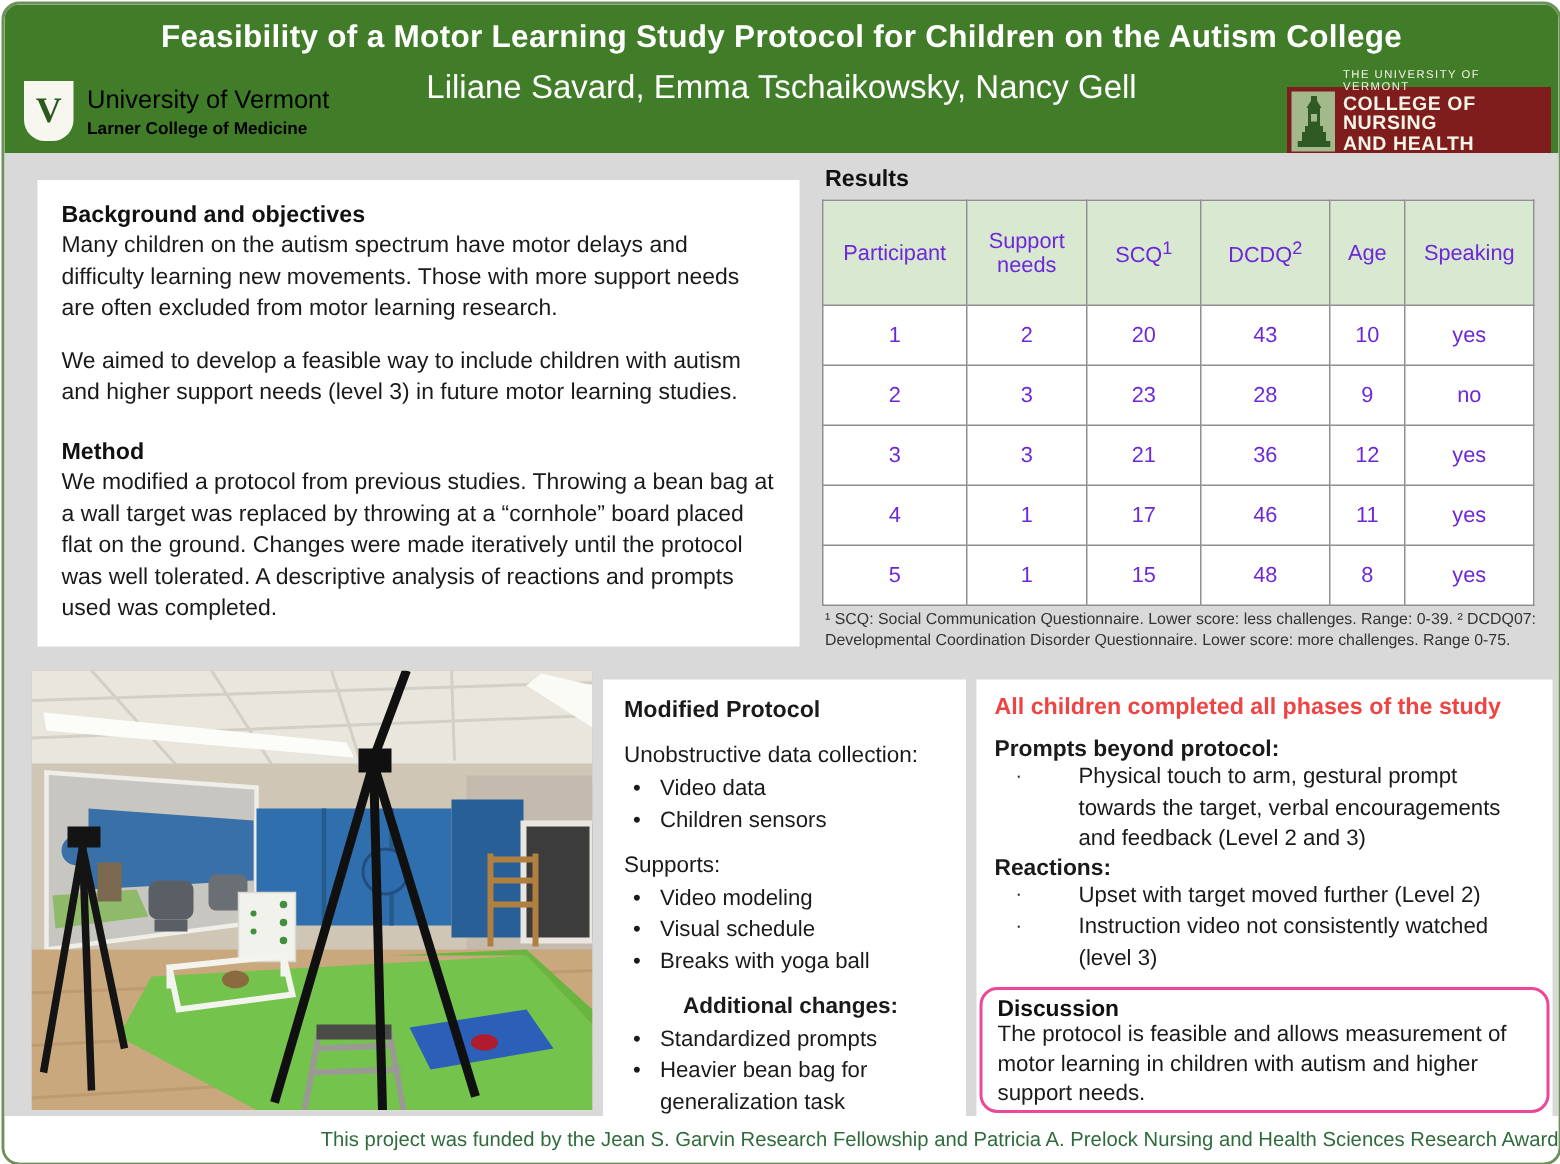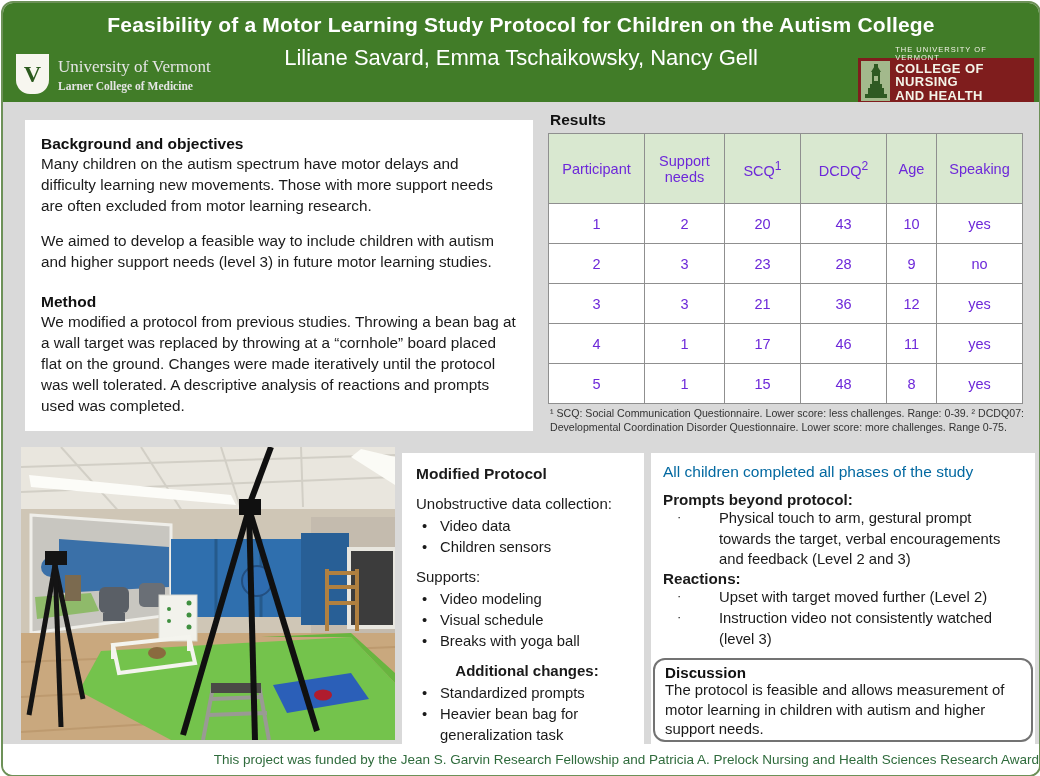--- a/index.html
+++ b/index.html
@@ -7,21 +7,21 @@
   .poster{position:absolute;left:1px;top:1px;width:1036px;height:772px;border:2px solid #6d9158;border-radius:12px;overflow:hidden;background:#ffffff;}
 
   
   .header{position:absolute;left:0;top:0;width:100%;height:99px;background:#417c28;}
   .title{position:absolute;left:0;top:10px;width:100%;text-align:center;color:#ffffff;font-size:21px;font-weight:bold;letter-spacing:.2px;}
   .authors{position:absolute;left:0;top:42px;width:100%;text-align:center;color:#ffffff;font-size:22px;}
 
   .logo-left{position:absolute;left:13px;top:51px;display:flex;align-items:center;gap:9px;}
   .shield{width:33px;height:40px;background:#f7f6ef;border-radius:0 0 14px 14px;display:flex;align-items:center;justify-content:center;}
   .shield span{font-family:"Liberation Serif",serif;font-weight:bold;font-size:24px;color:#2c5a1e;line-height:1;}
-  .uvm-text{display:flex;flex-direction:column;color:#e5e5e5;font-family:Liberation Serif, serif;}
+  .uvm-text{display:flex;flex-direction:column;color:#000000;font-family:Liberation Sans, sans-serif;}
   .uvm-name{font-size:17px;}
   .uvm-sub{font-size:11.5px;font-weight:bold;margin-top:3px;}
 
   .logo-right{position:absolute;right:5px;top:55px;width:176px;height:46px;background:#7f1d1d;display:flex;align-items:center;}
   .tower-box{width:34px;height:40px;margin-left:3px;background:#a3b98c;display:flex;align-items:center;justify-content:center;}
   .logo-right-text{margin-left:5px;color:#f4f4e8;line-height:1.05;}
   .lr1{font-size:7.5px;letter-spacing:1px;}
   .lr2,.lr3{font-size:13px;font-weight:bold;letter-spacing:.4px;}
 
   
@@ -50,27 +50,27 @@
   .mp-head{font-weight:bold;font-size:15.5px;margin-bottom:12px;}
   .mp-sub{font-size:15px;margin:10px 0 4px 0;}
   .mp-sub.bold{font-weight:bold;text-align:center;}
   ul.mp{list-style:none;margin:0;padding:0;}
   ul.mp li{font-size:14.8px;line-height:1.42;padding-left:24px;position:relative;}
   ul.mp li::before{content:"•";position:absolute;left:6px;}
 
   
   .panel-find{left:648px;top:351px;width:384px;height:292px;}
   .panel-find .inner{padding:10px 12px;color:#1a1a1a;}
-  .find-headline{color:#0369a1;font-weight:normal;font-size:15.5px;margin-bottom:10px;}
+  .find-headline{color:#ef4444;font-weight:bold;font-size:15.5px;margin-bottom:10px;}
   .find-sub{font-weight:bold;font-size:15.2px;}
   ul.fd{list-style:none;margin:0;padding:0;}
   ul.fd li{font-size:14.8px;line-height:1.4;padding-left:56px;position:relative;}
   ul.fd li::before{content:"\00B7";position:absolute;left:14px;font-size:13px;}
 
-  .discussion{position:absolute;left:650px;top:556px;width:380px;height:84px;background:#ffffff;border:2px solid #737373;border-radius:12px;box-sizing:border-box;padding:4px 10px;}
+  .discussion{position:absolute;left:650px;top:556px;width:380px;height:84px;background:#ffffff;border:2px solid #ec4899;border-radius:12px;box-sizing:border-box;padding:4px 10px;}
   .disc-head{font-weight:bold;font-size:15.2px;color:#111;}
   .disc-text{font-size:14.9px;line-height:1.32;color:#1a1a1a;}
 
   
   .footer{position:absolute;left:0;bottom:0;width:100%;height:31px;background:#ffffff;display:flex;align-items:center;justify-content:flex-end;}
   .footer span{color:#2f6b3c;font-size:13.5px;}
 </style>
 </head>
 <body>
 

